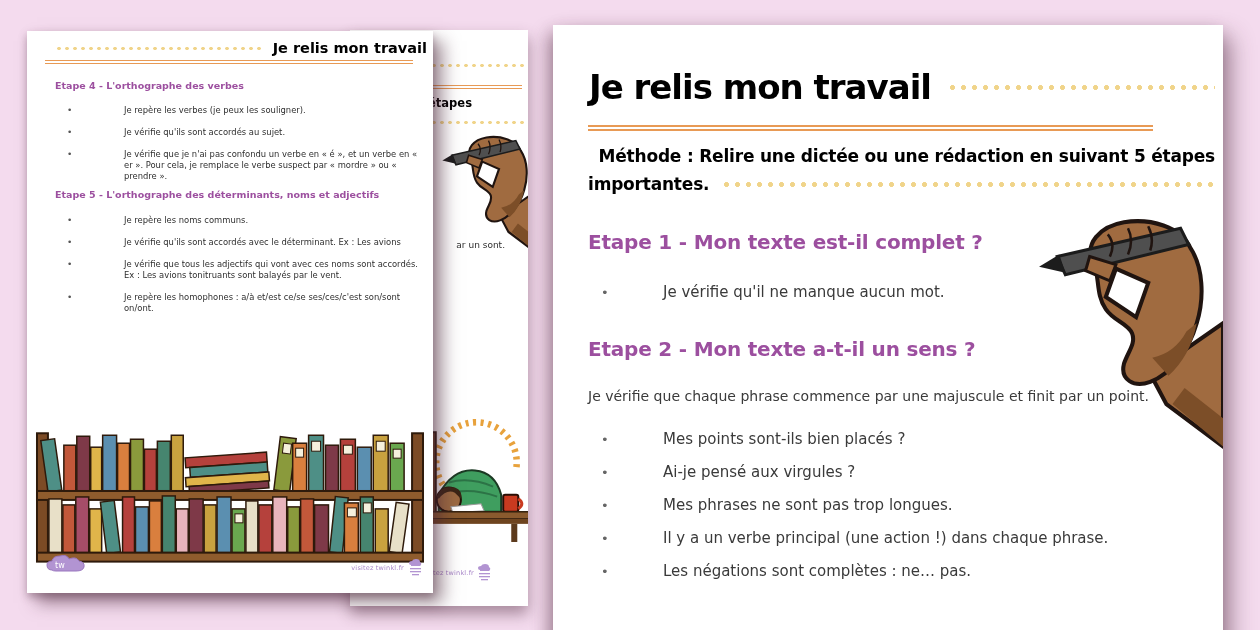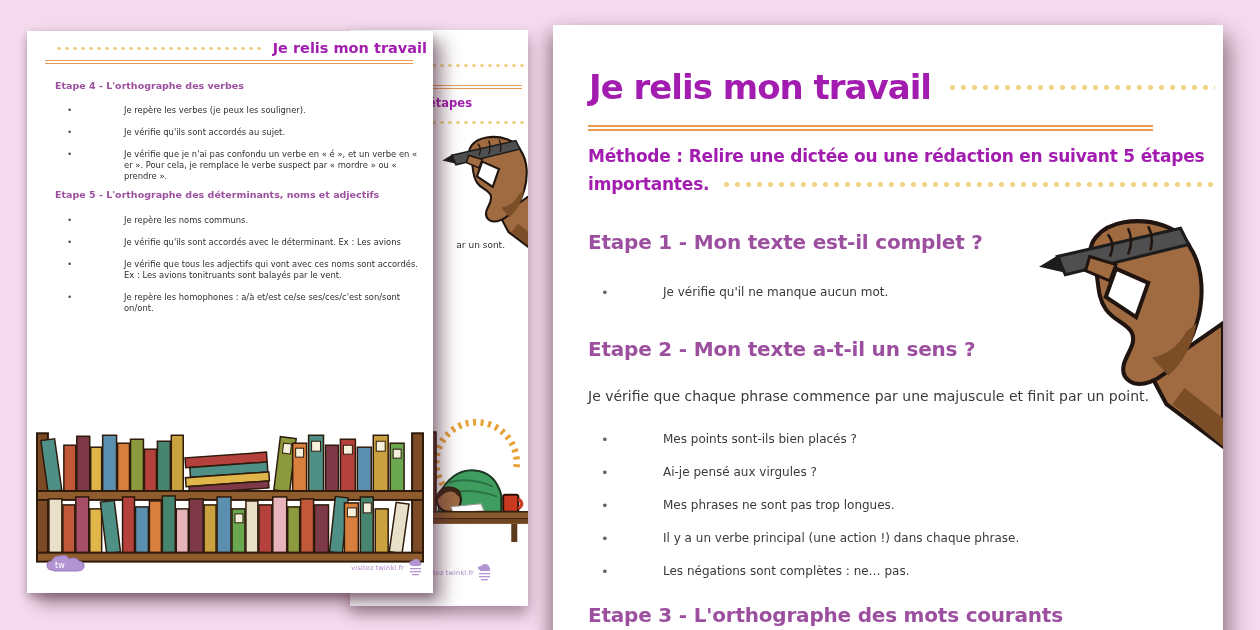--- a/index.html
+++ b/index.html
@@ -8,21 +8,21 @@
   #canvas { position:absolute; inset:0; width:1260px; height:630px; background:#f4dbee; overflow:hidden; }
 
   .page { position:absolute; background:#fff; }
   #page-middle { left:350px; top:30px; width:178px; height:576px; z-index:1;
                  box-shadow:0 8px 14px rgba(74,38,56,.45); overflow:hidden; }
   #page-left   { left:27px;  top:31px; width:406px; height:562px; z-index:3;
                  box-shadow:10px 10px 16px rgba(74,38,56,.5), 0 4px 8px rgba(74,38,56,.35); overflow:hidden; }
   #page-right  { left:553px; top:25px; width:670px; height:660px; z-index:2;
                  box-shadow:-5px 8px 16px rgba(74,38,56,.4), 8px 12px 22px rgba(74,38,56,.45); overflow:hidden; }
 
-  .crimson { color:#a21caf; }
+  .crimson { color:#000000;text-align:right; }
   .purple  { color:#9c4f9f; }
 
   .ydots { background-image:radial-gradient(circle, #f0d48a 2.2px, rgba(0,0,0,0) 2.8px);
            background-size:11px 7px; background-repeat:repeat-x; background-position:0 50%; height:7px; }
   .ydots-sm { background-image:radial-gradient(circle, #f0d48a 1.5px, rgba(0,0,0,0) 2px);
               background-size:8px 5px; background-repeat:repeat-x; background-position:0 50%; height:5px; }
   .rule2 { border-top:2px solid #e89a55; border-bottom:2px solid #e89a55; height:6px; }
   .rule2-sm { border-top:1.5px solid #e89a55; border-bottom:1.5px solid #e89a55; height:4px; }
 
   
@@ -38,21 +38,21 @@
   .r-intro { position:absolute; left:35px; top:363px; font-size:14px; color:#3a3a3a; white-space:nowrap; }
 
   .blist { list-style:none; position:absolute; }
   .blist li { display:flex; }
   .bdot { color:#666; flex:0 0 auto; }
   .btxt { color:#3a3a3a;margin-left:48px; }
 
   .blist.lg { left:48px; right:20px; }
   .blist.lg li { margin-bottom:14px; }
   .blist.lg .bdot { width:14px; font-size:13px; line-height:19px; }
-  .blist.lg .btxt { font-size:12px; line-height:19px;text-align:center; }
+  .blist.lg .btxt { font-size:15px; line-height:19px;text-align:center; }
   #r-list1 { top:258px; }
   #r-list2 { top:405px; }
 
   .hand-illu { position:absolute; }
   #r-hand { right:0; top:178px; width:192px; height:285px; }
 
   
   .l-header-row { position:absolute; left:28px; right:6px; top:8px; display:flex; align-items:center; }
   .l-header-row .fill { flex:1; margin-right:10px; }
   .l-title { font-size:14.5px; font-weight:bold; white-space:nowrap; line-height:18px; }
@@ -329,21 +329,20 @@
           <span class="bdot">•</span>
           <span class="btxt">Il y a un verbe principal (une action !) dans chaque phrase.</span>
         </li>
 
         <li>
           <span class="bdot">•</span>
           <span class="btxt">Les négations sont complètes : ne… pas.</span>
         </li>
       </ul>
 
-    <div class="r-step-h purple" style="top:578px">Etape 3 - L'orthographe des mots courants</div>
 
     <svg id="r-hand" class="hand-illu" viewBox="0 0 190 280">
       <path d="M118,168 L190,118 L190,240 L134,198 Z" fill="#a06b40" stroke="#201410" stroke-width="4"></path>
       <path d="M140,198 L190,240 L190,212 L152,182 Z" fill="#7c4e28"></path>
       <path d="M62,58 C52,40 68,22 92,18 C118,14 148,22 158,44 C170,62 172,92 164,118 C156,146 138,168 118,176 C102,182 88,174 92,158 C96,146 104,138 100,128 C96,118 82,116 74,104 C64,90 68,72 62,58 Z" fill="#a06b40" stroke="#201410" stroke-width="4"></path>
       <path d="M120,152 Q142,148 154,126 L164,118 Q158,150 136,170 Z" fill="#7c4e28"></path>
       <path d="M84,64 L116,78 L104,112 L74,92 Z" fill="#ffffff" stroke="#201410" stroke-width="4"></path>
       <polygon points="26,52 148,24 156,40 34,70" fill="#4f4f4f" stroke="#1c1c1c" stroke-width="3"></polygon>
       <polygon points="8,62 28,50 34,68" fill="#1c1c1c"></polygon>
       <path d="M76,30 Q84,40 78,52 M96,24 Q102,36 96,50 M116,22 Q122,34 118,46" fill="none" stroke="#201410" stroke-width="2.5"></path>

